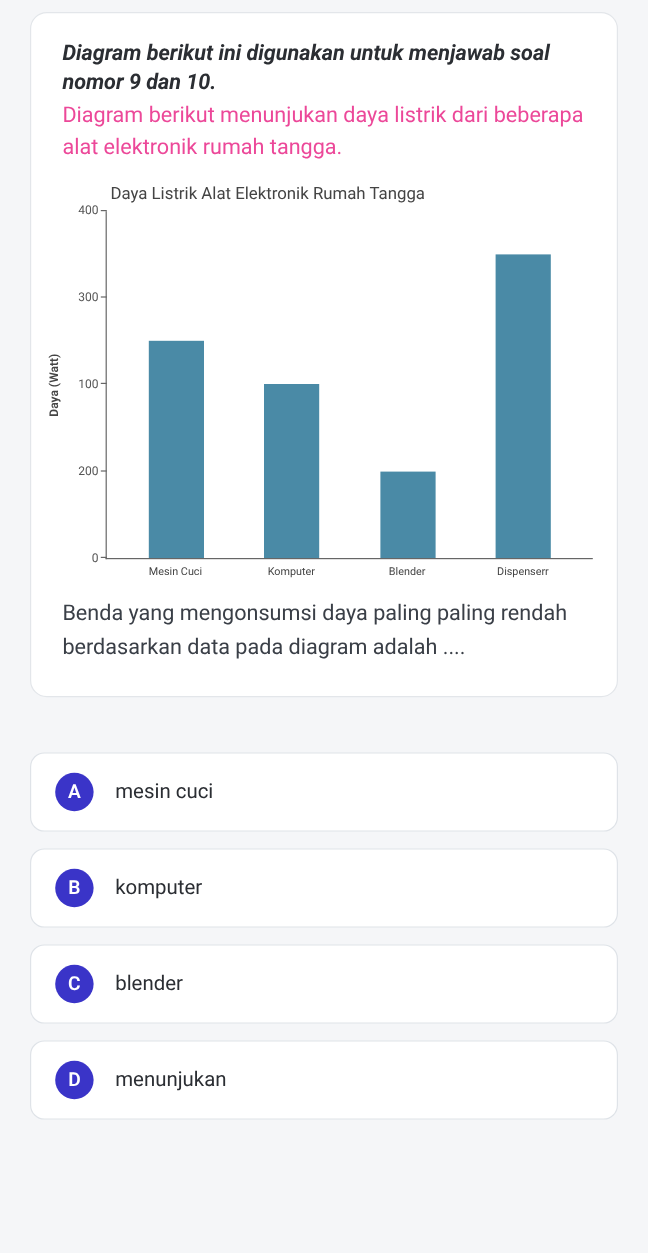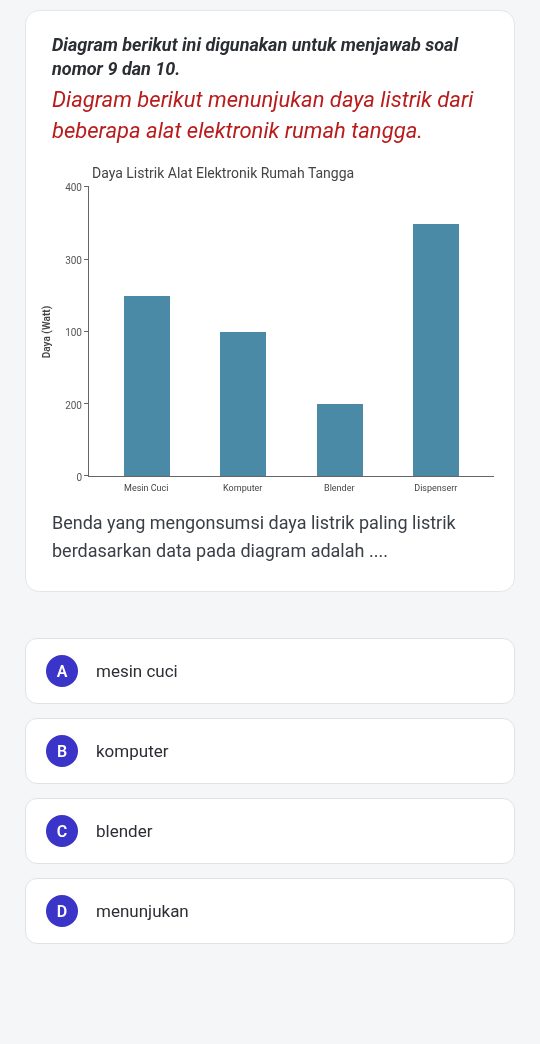--- a/index.html
+++ b/index.html
@@ -18,24 +18,23 @@
     padding: 22px 20px 26px 26px;
   }
   .q-intro {
     font-weight: 700;
     font-style: italic;
     font-size: 18px;
     line-height: 1.35;
     margin-bottom: 2px;
   }
   .q-desc {
-    font-size: 22px;
+    font-size: 18px;
     line-height: 1.45;
-    color: #b91c1c;
-    font-style: italic;
+    color: #ec4899;
   }
   .chart-wrap {
     margin: 18px 0 14px 0;
   }
   .chart-title {
     text-align: left;
     font-size: 14px;
     color: #444;
     margin-bottom: 6px;
     padding-left: 40px;
@@ -178,21 +177,21 @@
         </div>
     </div>
     <div class="x-labels" id="xLabels">
         <span>Mesin Cuci</span>
         <span>Komputer</span>
         <span>Blender</span>
         <span>Dispenserr</span>
       </div>
   </div>
 
-  <p class="q-text">Benda yang mengonsumsi daya listrik paling listrik berdasarkan data pada diagram adalah ....</p>
+  <p class="q-text">Benda yang mengonsumsi daya paling paling rendah berdasarkan data pada diagram adalah ....</p>
 </div>
 
 <div class="options" id="options">
     <div class="opt">
       <div class="opt-circle">A</div>
       <div class="opt-label">mesin cuci</div>
     </div>
     <div class="opt">
       <div class="opt-circle">B</div>
       <div class="opt-label">komputer</div>

